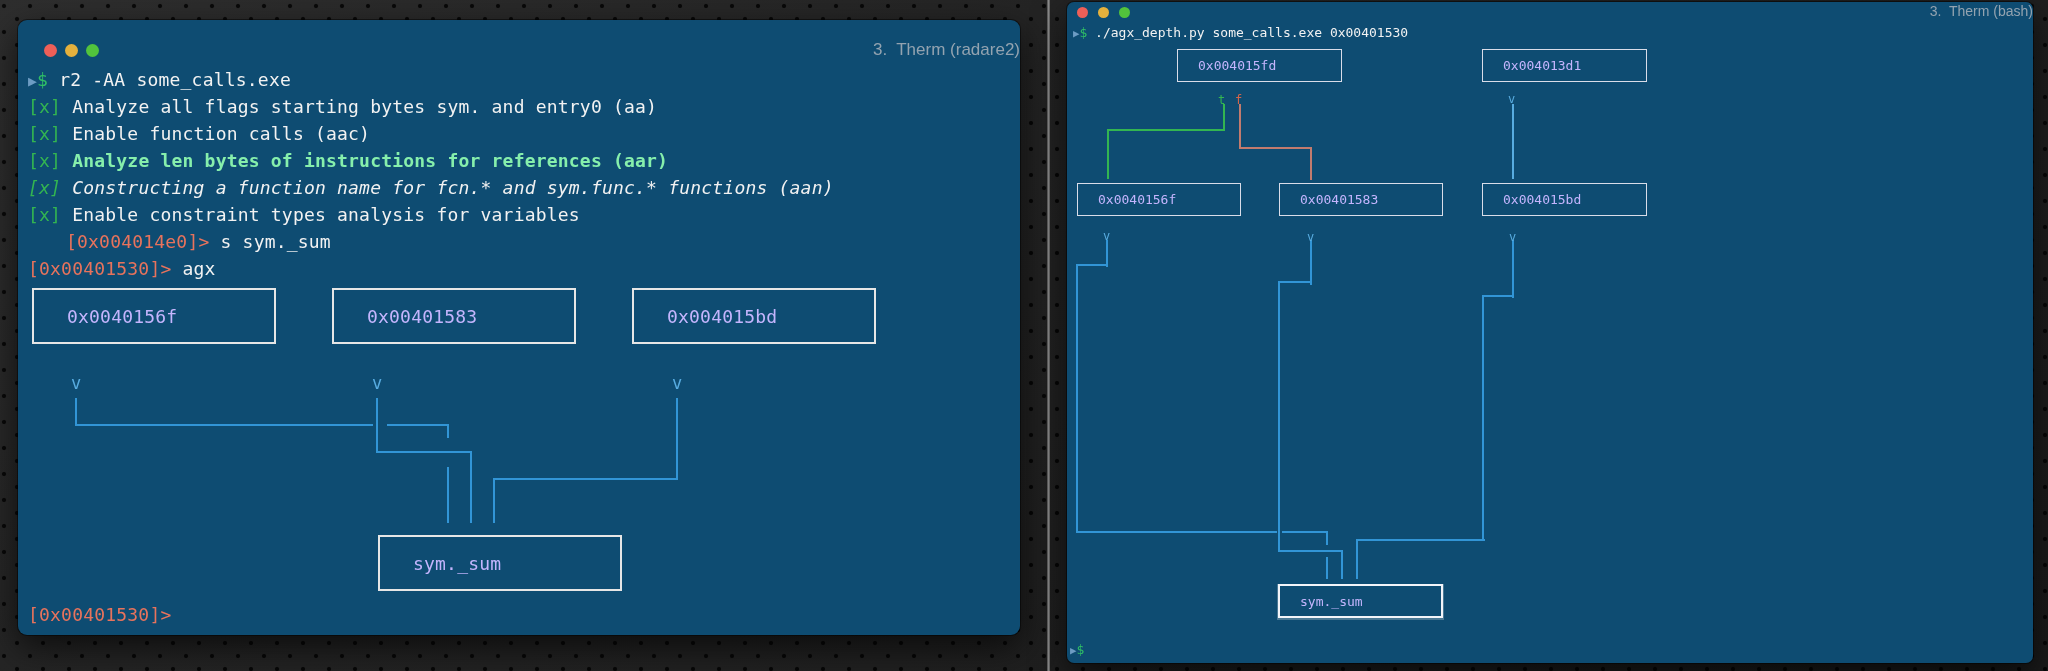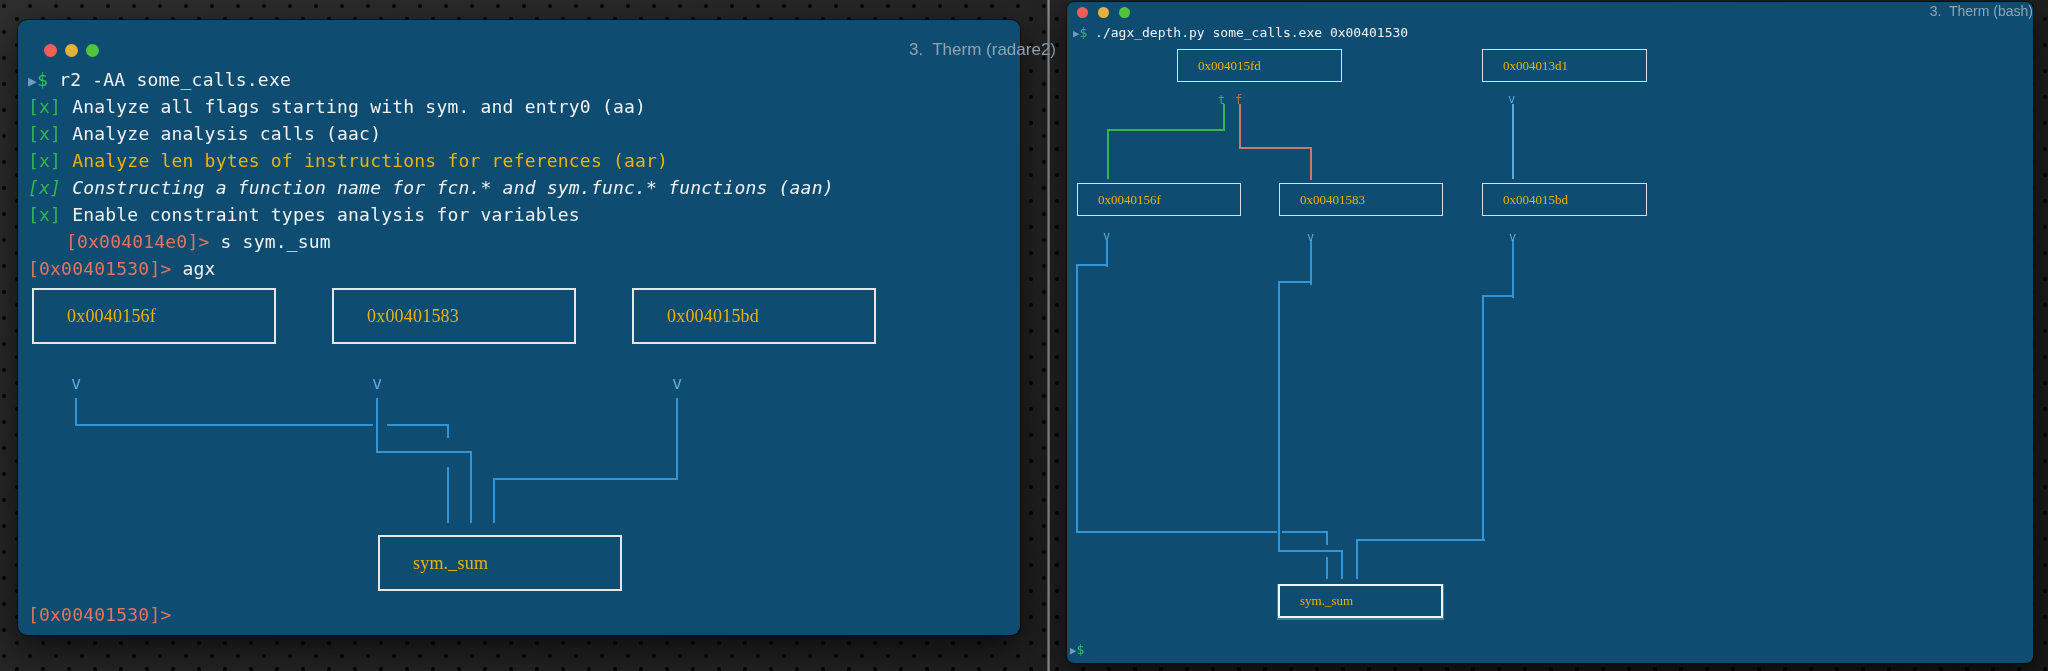--- a/index.html
+++ b/index.html
@@ -31,28 +31,28 @@
   .light{border-radius:50%;}
   #win-left  .light{width:13px;height:13px;}
   #win-right .light{width:11px;height:11px;}
   .light.red{background:var(--traffic_red);}
   .light.yellow{background:var(--traffic_yellow);}
   .light.green{background:var(--traffic_green);}
   .title{
     position:absolute;width:100%;text-align:right;white-space:pre;
     font-family:"Liberation Sans","DejaVu Sans",sans-serif;color:var(--title_text);
   }
-  #win-left  .title{top:20px;font-size:17px;padding-left:36px;}
+  #win-left  .title{top:20px;font-size:17px;}
   #win-right .title{top:1px;font-size:14px;}
   .term-line{position:absolute;left:0;width:100%;white-space:pre;}
   #win-left  .term-line{font-size:18px;line-height:27px;padding-left:10px;letter-spacing:0.2px;}
   #win-right .term-line{font-size:13px;line-height:18px;padding-left:3px;}
   .gbox{
     position:absolute;display:flex;align-items:center;box-sizing:border-box;
-    color:#eab308;white-space:pre;font-family:Liberation Serif, serif;
+    color:#c4b5fd;white-space:pre;
   }
   #win-left  .gbox{border:2px solid #e6e6e6;font-size:18px;padding-left:33px;letter-spacing:0.2px;}
   #win-right .gbox{border:1.5px solid #d9dde9;font-size:13px;padding-left:20px;}
   #win-right .gbox.target{border:2px solid #f2f4f9;box-shadow:0 1px 0 1px rgba(255,255,255,0.25);}
   .glyph{position:absolute;white-space:pre;}
   #win-left  .glyph{font-size:17px;line-height:22px;}
   #win-right .glyph{font-size:12px;line-height:16px;}
   .seg{position:absolute;}
   .prompt-arrow-glyph{font-size:0.82em;}
 </style>
@@ -67,23 +67,23 @@
     <div class="titlebar">
       <div class="lights">
         <div class="light red"></div>
         <div class="light yellow"></div>
         <div class="light green"></div>
       </div>
       <div class="title">3.  Therm (radare2)</div>
     </div>
     <div class="term-body">
         <div class="term-line" style="top: 46px;"><span class="prompt-arrow-glyph" style="color: rgb(109, 156, 195);">▶</span><span style="color: rgb(47, 190, 102);">$</span><span style="color: rgb(242, 242, 242);"> r2 -AA some_calls.exe</span></div>
-        <div class="term-line" style="top: 73px;"><span style="color: rgb(51, 181, 81);">[x]</span><span style="color: rgb(242, 242, 242);"> Analyze all flags starting with sym. and entry0 (aa)</span></div>
-        <div class="term-line" style="top: 100px;"><span style="color: rgb(51, 181, 81);">[x]</span><span style="color: rgb(242, 242, 242);"> Analyze analysis calls (aac)</span></div>
-        <div class="term-line" style="top: 127px;"><span style="color: rgb(51, 181, 81);">[x]</span><span style="color: #eab308;"> Analyze len bytes of instructions for references (aar)</span></div>
+        <div class="term-line" style="top: 73px;"><span style="color: rgb(51, 181, 81);">[x]</span><span style="color: rgb(242, 242, 242);"> Analyze all flags starting bytes sym. and entry0 (aa)</span></div>
+        <div class="term-line" style="top: 100px;"><span style="color: rgb(51, 181, 81);">[x]</span><span style="color: rgb(242, 242, 242);"> Enable function calls (aac)</span></div>
+        <div class="term-line" style="top: 127px;"><span style="color: rgb(51, 181, 81);">[x]</span><span style="color: #86efac; font-weight: bold;"> Analyze len bytes of instructions for references (aar)</span></div>
         <div class="term-line" style="top: 154px; font-style: italic;"><span style="color: rgb(51, 181, 81);">[x]</span><span style="color: rgb(242, 242, 242);"> Constructing a function name for fcn.* and sym.func.* functions (aan)</span></div>
         <div class="term-line" style="top: 181px;"><span style="color: rgb(51, 181, 81);">[x]</span><span style="color: rgb(242, 242, 242);"> Enable constraint types analysis for variables</span></div>
         <div class="term-line" style="top: 208px; padding-left: 48px;"><span style="color: rgb(232, 115, 92);">[0x004014e0]&gt;</span><span style="color: rgb(242, 242, 242);"> s sym._sum</span></div>
         <div class="term-line" style="top: 235px;"><span style="color: rgb(232, 115, 92);">[0x00401530]&gt;</span><span style="color: rgb(242, 242, 242);"> agx</span></div>
         <div class="term-line" style="top: 581px;"><span style="color: rgb(232, 115, 92);">[0x00401530]&gt;</span></div>
         <div class="seg" style="left: 57px; top: 378px; width: 2px; height: 28px; background: rgb(50, 149, 214);"></div>
         <div class="seg" style="left: 57px; top: 404px; width: 298px; height: 2px; background: rgb(50, 149, 214);"></div>
         <div class="seg" style="left: 369px; top: 404px; width: 61px; height: 2px; background: rgb(50, 149, 214);"></div>
         <div class="seg" style="left: 429px; top: 404px; width: 2px; height: 14px; background: rgb(50, 149, 214);"></div>
         <div class="seg" style="left: 429px; top: 447px; width: 2px; height: 56px; background: rgb(50, 149, 214);"></div>

